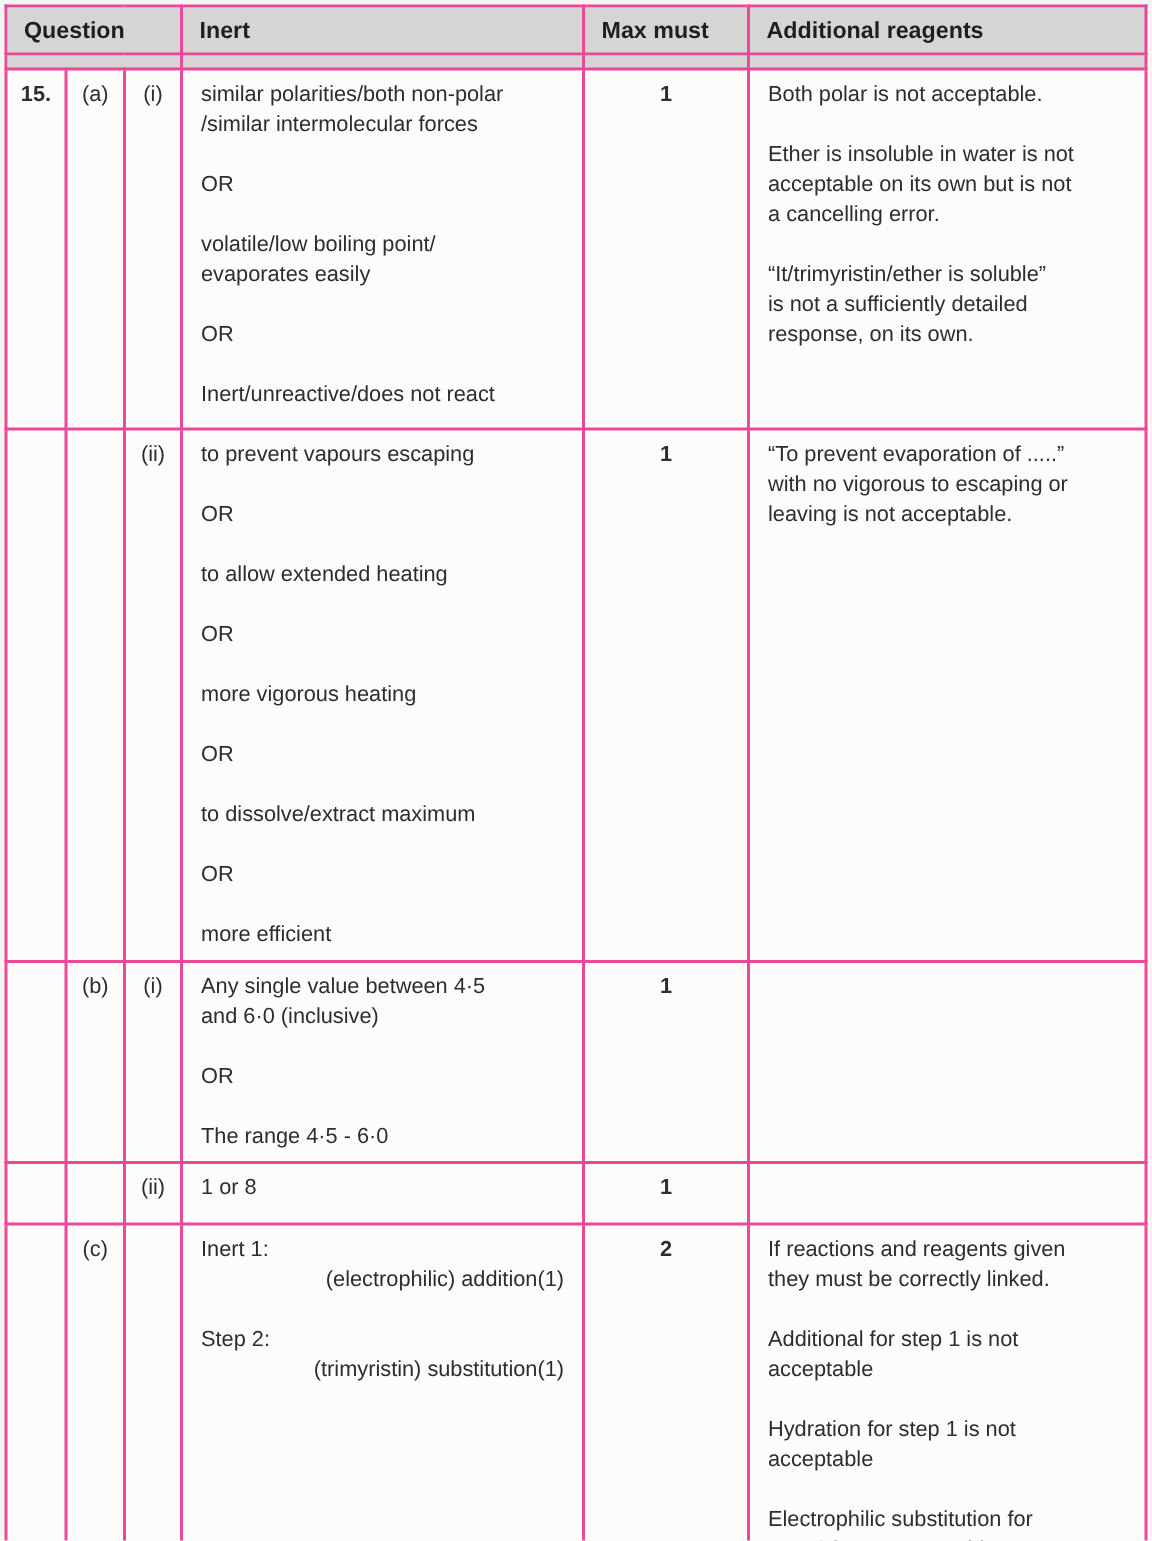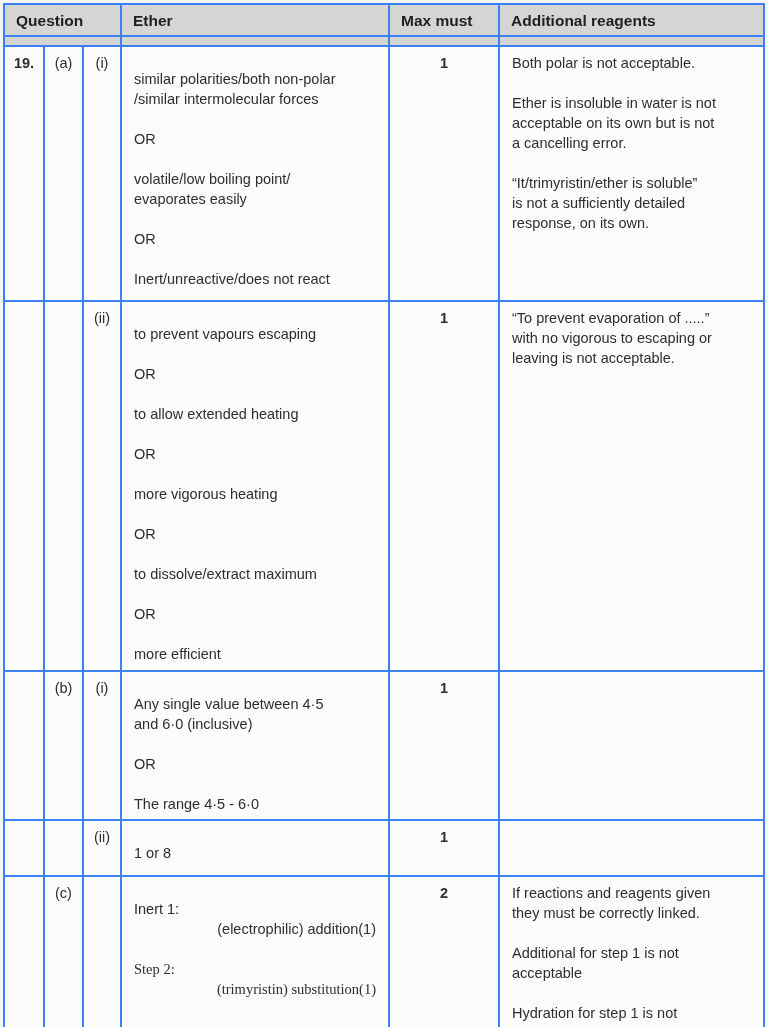--- a/index.html
+++ b/index.html
@@ -15,21 +15,21 @@
     position: absolute;
     left: 3px; top: 3px;
     width: 760px;
     border-collapse: collapse;
     table-layout: fixed;
     background: #fcfcfb;
     border: 2px solid #3f3f3f;
     border-bottom-width: 3px;
   }
   table.ms td, table.ms th {
-    border: 2px solid #3b82f6;
+    border: 2px solid #ec4899;
     vertical-align: top;
     font-size: 14.5px;
     line-height: 20px;
     overflow: hidden;
   }
   tr.hdr th {
     background: #d5d5d4;
     text-align: left;
     font-weight: bold;
     font-size: 15.5px;
@@ -45,31 +45,31 @@
   td.qn {
     text-align: center;
     font-weight: bold;
     font-size: 15.5px;
     padding-top: 6px;
   }
   td.qp, td.qs {
     text-align: center;
     padding-top: 6px;
   }
-  td.ans { padding: 22px 12px 0 12px; }
+  td.ans { padding: 6px 12px 0 12px; }
   td.mark {
     text-align: center;
     font-weight: bold;
     font-size: 15px;
     padding-top: 6px;
   }
   td.guide { padding: 6px 0 0 12px; }
   .preline { white-space: pre-line; }
   .stepline { display: flex; justify-content: flex-end; }
-  .step.gap { margin-top: 20px; font-family: Liberation Serif, serif; }
+  .step.gap { margin-top: 20px; }
   tr.r1 > td { height: 231px; }
   tr.r2 > td { height: 346px; }
   tr.r3 > td { height: 125px; }
   tr.r4 > td { height: 32px; }
   tr.r5 > td { height: 225px; }
 </style>
 </head>
 <body>
 
 <table class="ms">
@@ -77,33 +77,33 @@
     <col style="width:40px">
     <col style="width:39px">
     <col style="width:38px">
     <col style="width:268px">
     <col style="width:110px">
     <col style="width:265px">
   </colgroup>
   <tbody>
     <tr class="hdr">
       <th colspan="3">Question</th>
-      <th>Ether</th>
+      <th>Inert</th>
       <th>Max must</th>
       <th>Additional reagents</th>
     </tr>
     <tr class="sp">
       <td colspan="3"></td>
       <td></td>
       <td></td>
       <td></td>
     </tr>
 
     <tr class="row r1">
-      <td class="qn">19.</td>
+      <td class="qn">15.</td>
       <td class="qp">(a)</td>
       <td class="qs">(i)</td>
       <td class="ans preline">similar polarities/both non-polar
 /similar intermolecular forces
 
 OR
 
 volatile/low boiling point/
 evaporates easily
 

